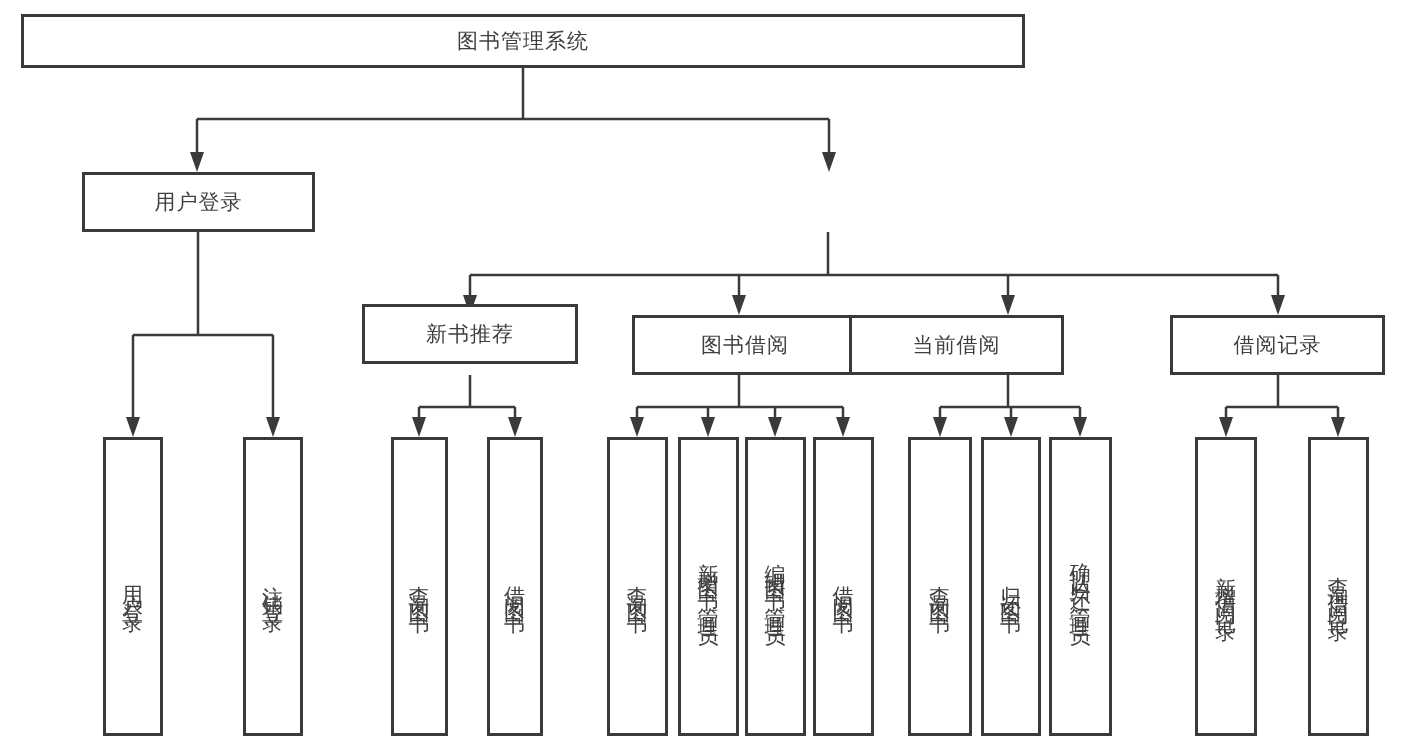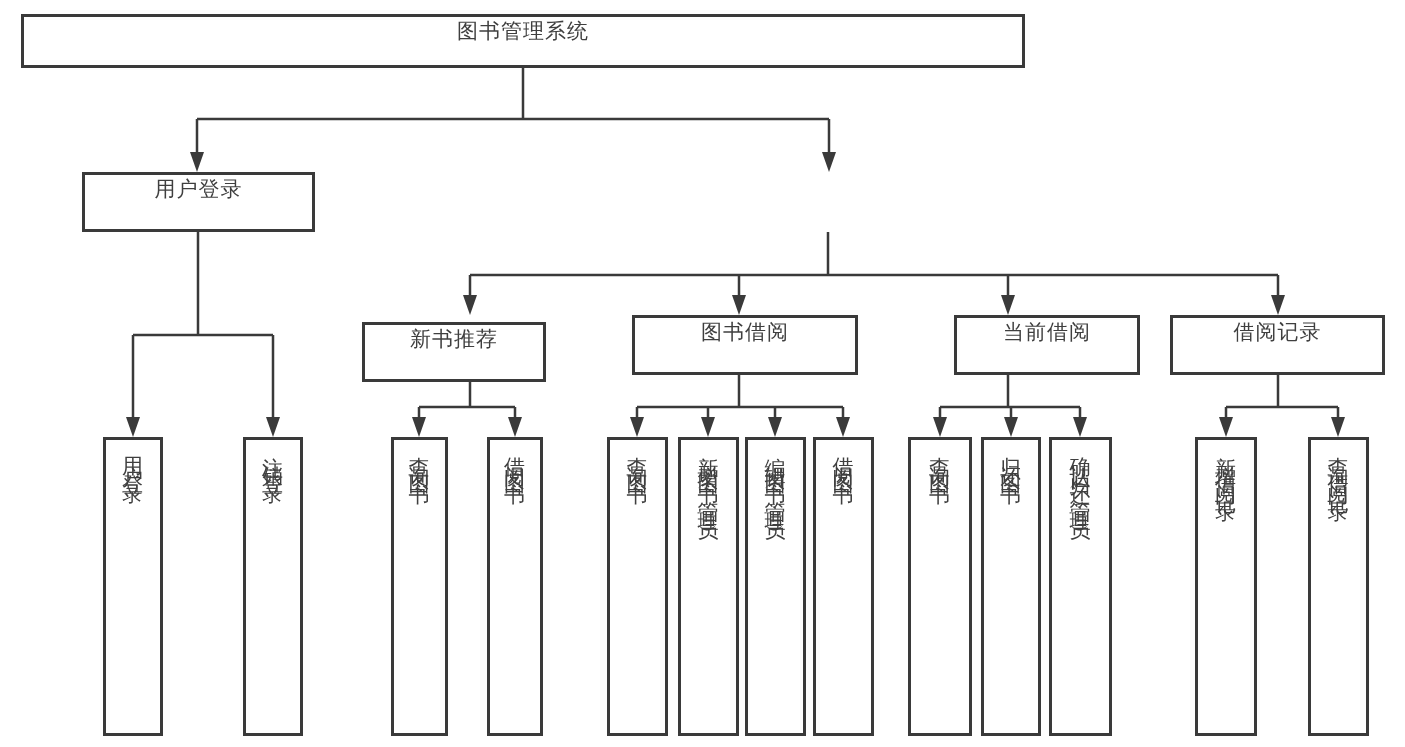--- a/index.html
+++ b/index.html
@@ -9,20 +9,21 @@
     background:#ffffff;
     font-family:"Liberation Sans","DejaVu Sans",sans-serif;
     overflow:hidden;
   }
   .box{
     position:absolute;
     box-sizing:border-box;
     background:#ffffff;
     border:3px solid #3a3a3a;
     display:flex;
+    align-items:center;
     justify-content:center;
     color:#3f3f3f;
     z-index:2;
   }
   .hlabel{
     font-size:21px;
     letter-spacing:1px;
     white-space:nowrap;
   }
   .leaf{ top:437px; height:299px; }
@@ -94,27 +95,27 @@
   </svg>
 
   <div class="box" style="left:21px;top:14px;width:1004px;height:54px">
     <span class="hlabel">图书管理系统</span>
   </div>
 
   <div class="box" style="left:82px;top:172px;width:233px;height:60px">
     <span class="hlabel">用户登录</span>
   </div>
 
-  <div class="box" style="left:362px;top:322px;width:184px;height:60px">
+  <div class="box" style="left:362px;top:304px;width:216px;height:60px">
     <span class="hlabel">新书推荐</span>
   </div>
   <div class="box" style="left:632px;top:315px;width:226px;height:60px">
     <span class="hlabel">图书借阅</span>
   </div>
-  <div class="box" style="left:954px;top:315px;width:186px;height:60px">
+  <div class="box" style="left:849px;top:315px;width:215px;height:60px">
     <span class="hlabel">当前借阅</span>
   </div>
   <div class="box" style="left:1170px;top:315px;width:215px;height:60px">
     <span class="hlabel">借阅记录</span>
   </div>
 
   <div class="box leaf" style="left:103px;width:60px">
     <span class="vtext">用户登录</span>
   </div>
   <div class="box leaf" style="left:243px;width:60px">

